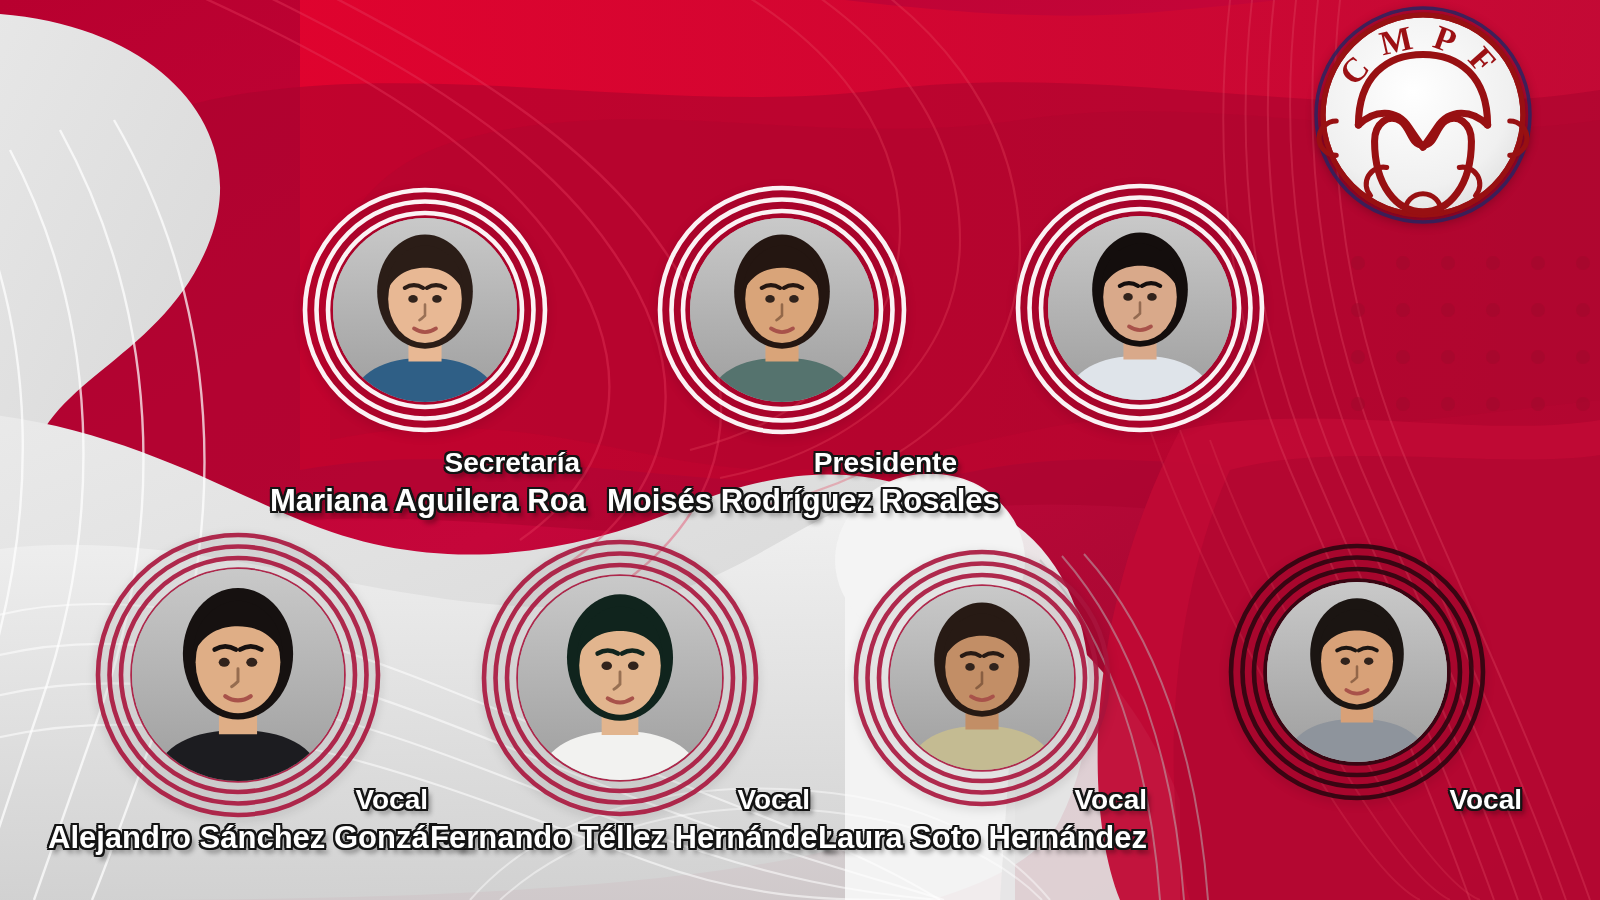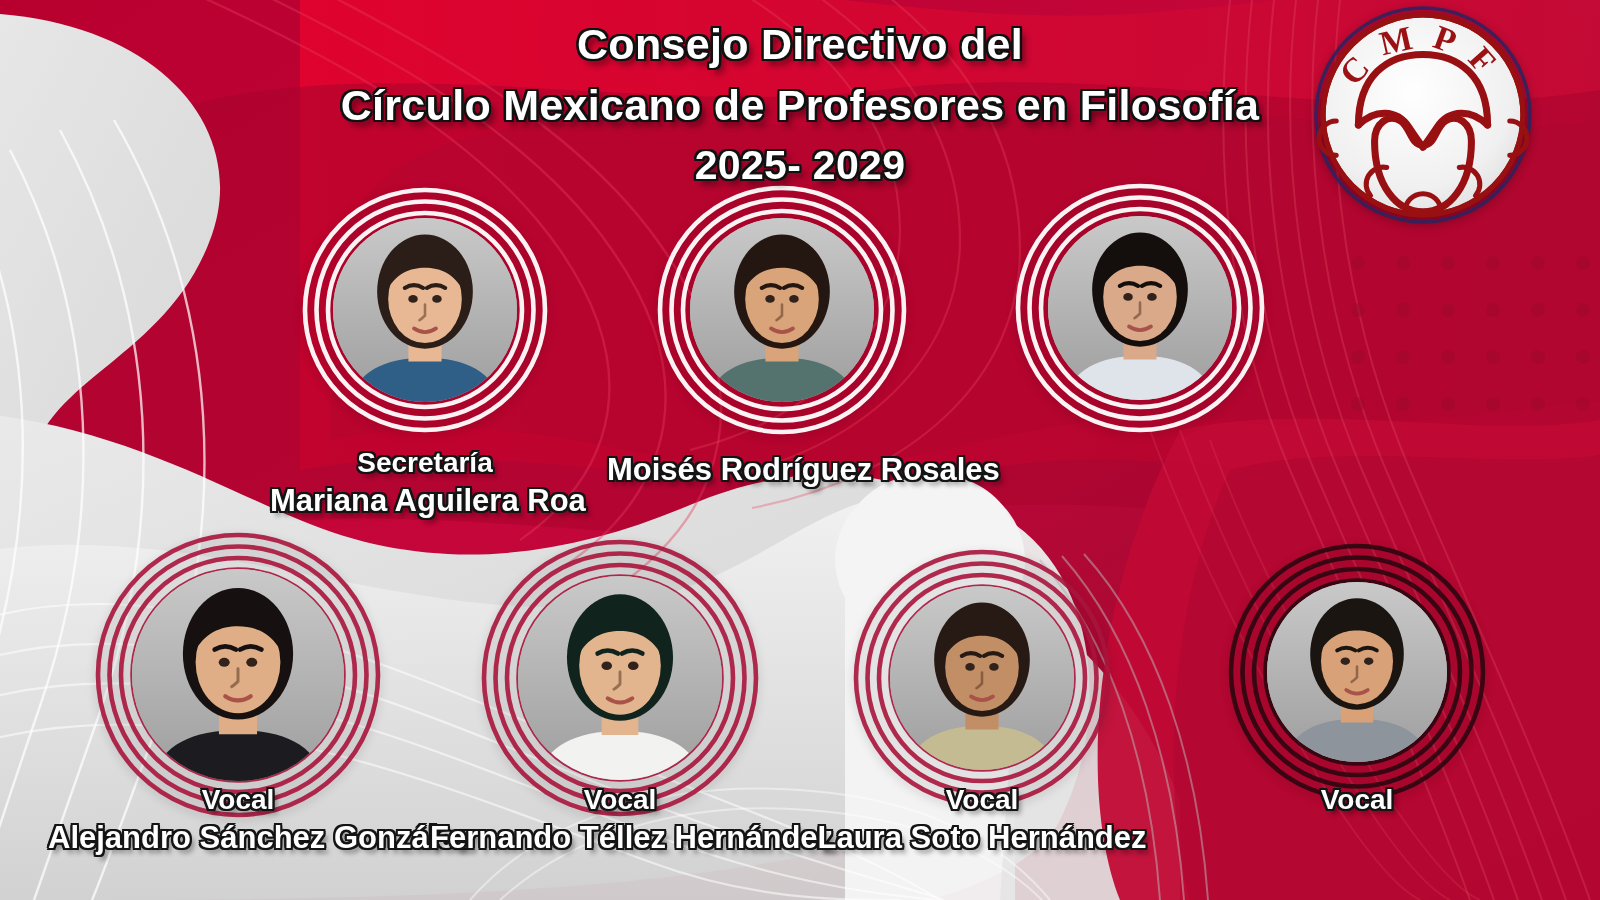--- a/index.html
+++ b/index.html
@@ -61,21 +61,21 @@
   .photo {
     position: absolute;
     border-radius: 50%;
     overflow: hidden;
     background: #b7b7b7;
   }
   .photo svg { display: block; width: 100%; height: 100%; }
 
   .caption {
     position: absolute;
-    text-align: center;
+    text-align: right;
     white-space: nowrap;
     z-index: 25;
   }
   .caption .role, .caption .pname {
     color: #ffffff;
     font-weight: 700;
     display: block;
     text-shadow:
       -2px -2px 0 #141414, 2px -2px 0 #141414,
       -2px  2px 0 #141414, 2px  2px 0 #141414,
@@ -266,25 +266,20 @@
                  C158,118 144,108 132,116 C122,123 122,140 110,140
                  C98,140 98,123 88,116 C76,108 62,118 62,136 Z"></path>
       </g>
 
       <text font-family="'Liberation Serif', serif" font-size="34" font-weight="700" fill="#9c1114" letter-spacing="16">
         <textPath href="#arcTxt" startOffset="50%" text-anchor="middle">CMPF</textPath>
       </text>
     </svg>
   </div>
 
-  <div id="title-block">
-    <div class="tline t1">Consejo Directivo del</div>
-    <div class="tline t2">Círculo Mexicano de Profesores en Filosofía</div>
-    <div class="tline t3">2025- 2029</div>
-  </div>
 
   <div id="members-layer">
       <div class="member" style="left: 301px; top: 186px; width: 248px; height: 248px;">
         <div class="rings" style="width: 248px; height: 248px;">
           <svg width="248" height="248" viewBox="0 0 248 248">
             <circle cx="124" cy="124" r="120" fill="none" stroke="#ffffff" stroke-width="4.6" stroke-opacity="0.95"></circle>
             <circle cx="124" cy="124" r="108.5" fill="none" stroke="#ffffff" stroke-width="4.6" stroke-opacity="0.95"></circle>
             <circle cx="124" cy="124" r="97" fill="none" stroke="#ffffff" stroke-width="4.6" stroke-opacity="0.95"></circle>
             <circle cx="124" cy="124" r="85.5" fill="none" stroke="#ffffff" stroke-width="4.6" stroke-opacity="0.95"></circle>
             <circle cx="124" cy="124" r="74" fill="none" stroke="#ffffff" stroke-width="4.6" stroke-opacity="0.95"></circle>
@@ -350,20 +345,21 @@
               <path d="M51,38 q5,-3 10,0" fill="none" stroke="#241611" stroke-width="2.2" stroke-linecap="round"></path>
               <ellipse cx="43.5" cy="44" rx="2.6" ry="2.1" fill="#31231c"></ellipse>
               <ellipse cx="56.5" cy="44" rx="2.6" ry="2.1" fill="#31231c"></ellipse>
               <path d="M50,47 v6 q-2,2 -3,2.5" fill="none" stroke="rgba(90,55,35,.55)" stroke-width="1.4" stroke-linecap="round"></path>
               <path d="M44,60 q6,4 12,0" fill="none" stroke="#a8524a" stroke-width="2" stroke-linecap="round"></path>
             </svg>
           </div>
         </div>
       </div>
       <div class="caption" style="left: 607px; top: 448px; width: 350px;">
+        <span class="role">Presidente</span>
         <span class="pname">Moisés Rodríguez Rosales</span>
       </div>
       <div class="member" style="left: 1014px; top: 182px; width: 252px; height: 252px;">
         <div class="rings" style="width: 252px; height: 252px;">
           <svg width="252" height="252" viewBox="0 0 252 252">
             <circle cx="126" cy="126" r="122" fill="none" stroke="#ffffff" stroke-width="4.6" stroke-opacity="0.95"></circle>
             <circle cx="126" cy="126" r="110.5" fill="none" stroke="#ffffff" stroke-width="4.6" stroke-opacity="0.95"></circle>
             <circle cx="126" cy="126" r="99" fill="none" stroke="#ffffff" stroke-width="4.6" stroke-opacity="0.95"></circle>
             <circle cx="126" cy="126" r="87.5" fill="none" stroke="#ffffff" stroke-width="4.6" stroke-opacity="0.95"></circle>
             <circle cx="126" cy="126" r="76" fill="none" stroke="#ffffff" stroke-width="4.6" stroke-opacity="0.95"></circle>

